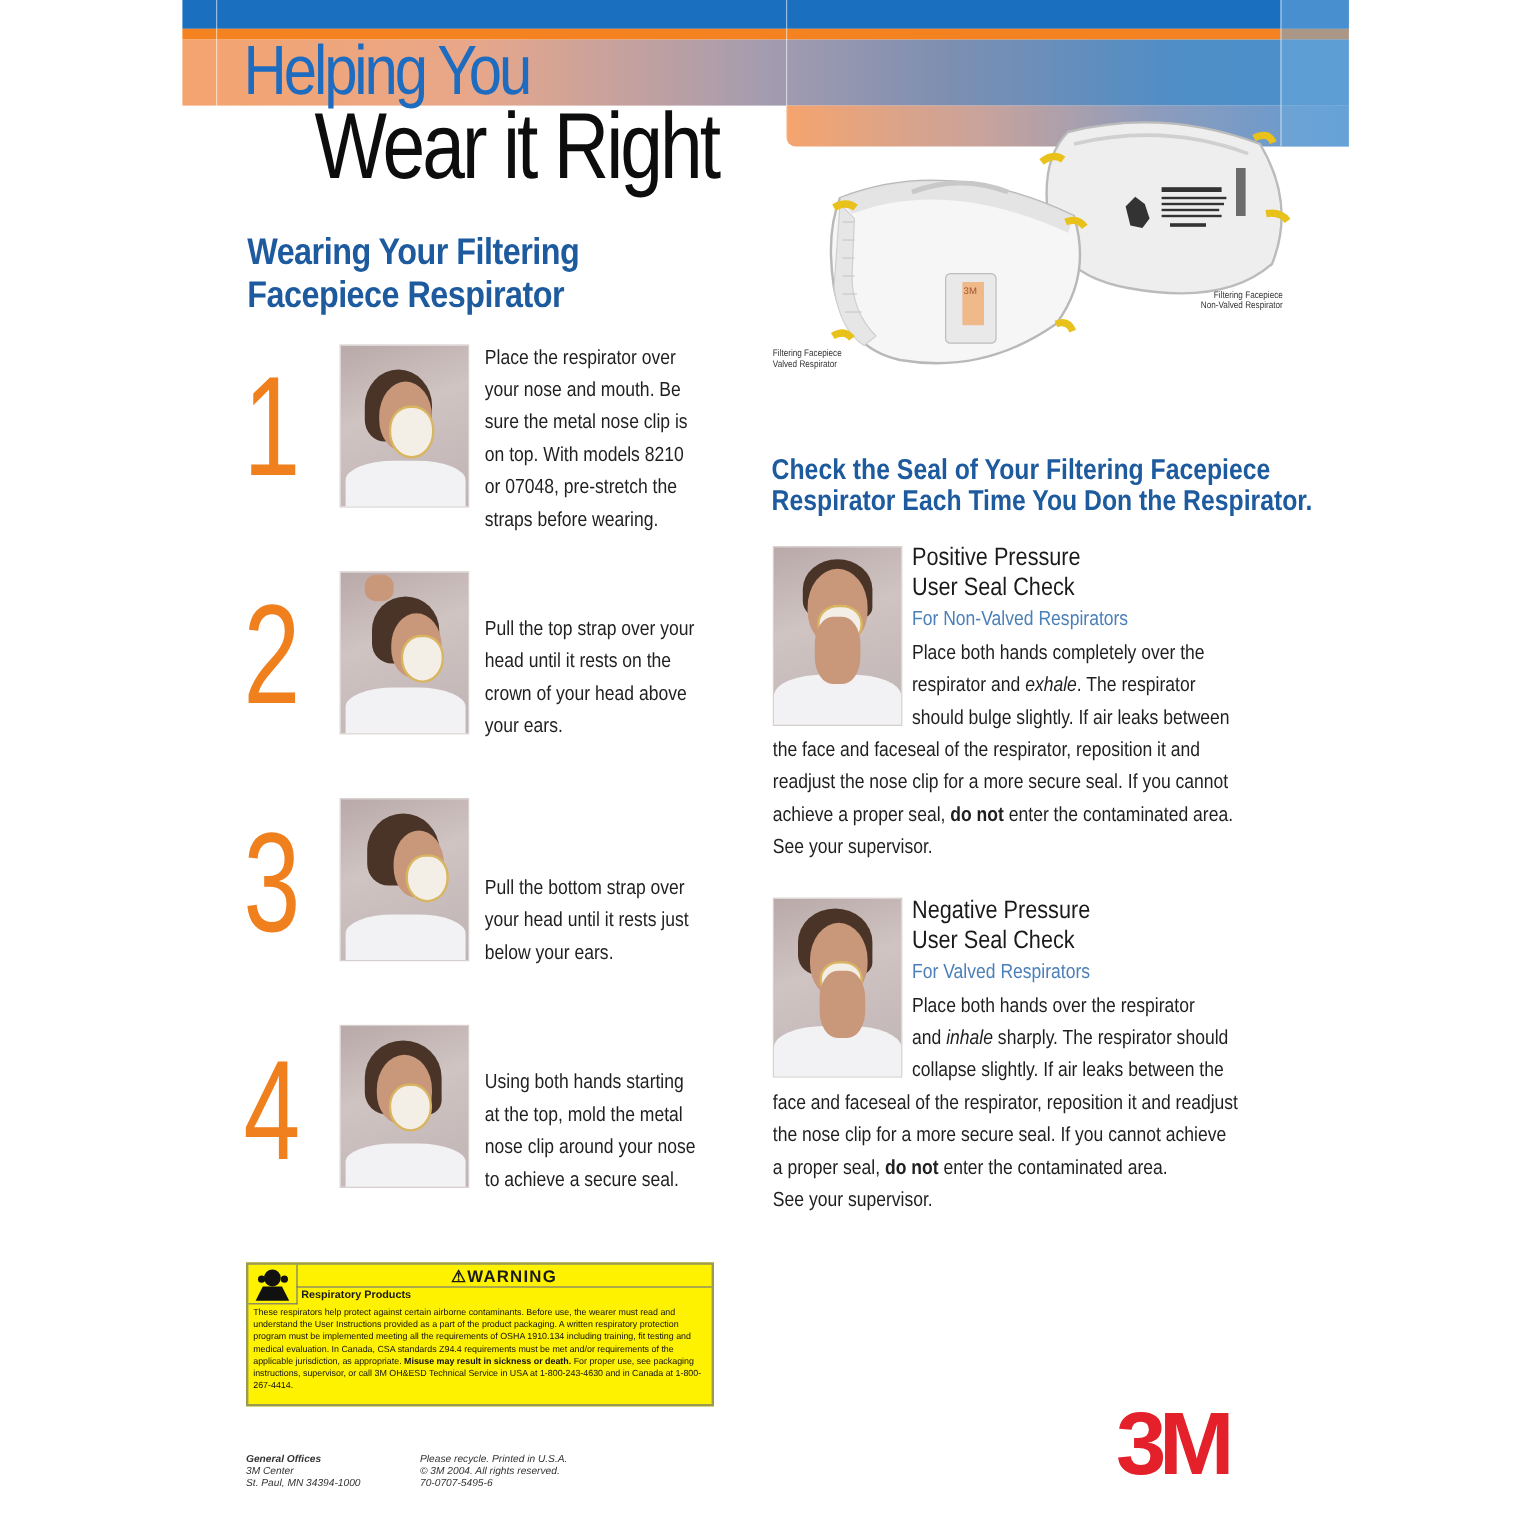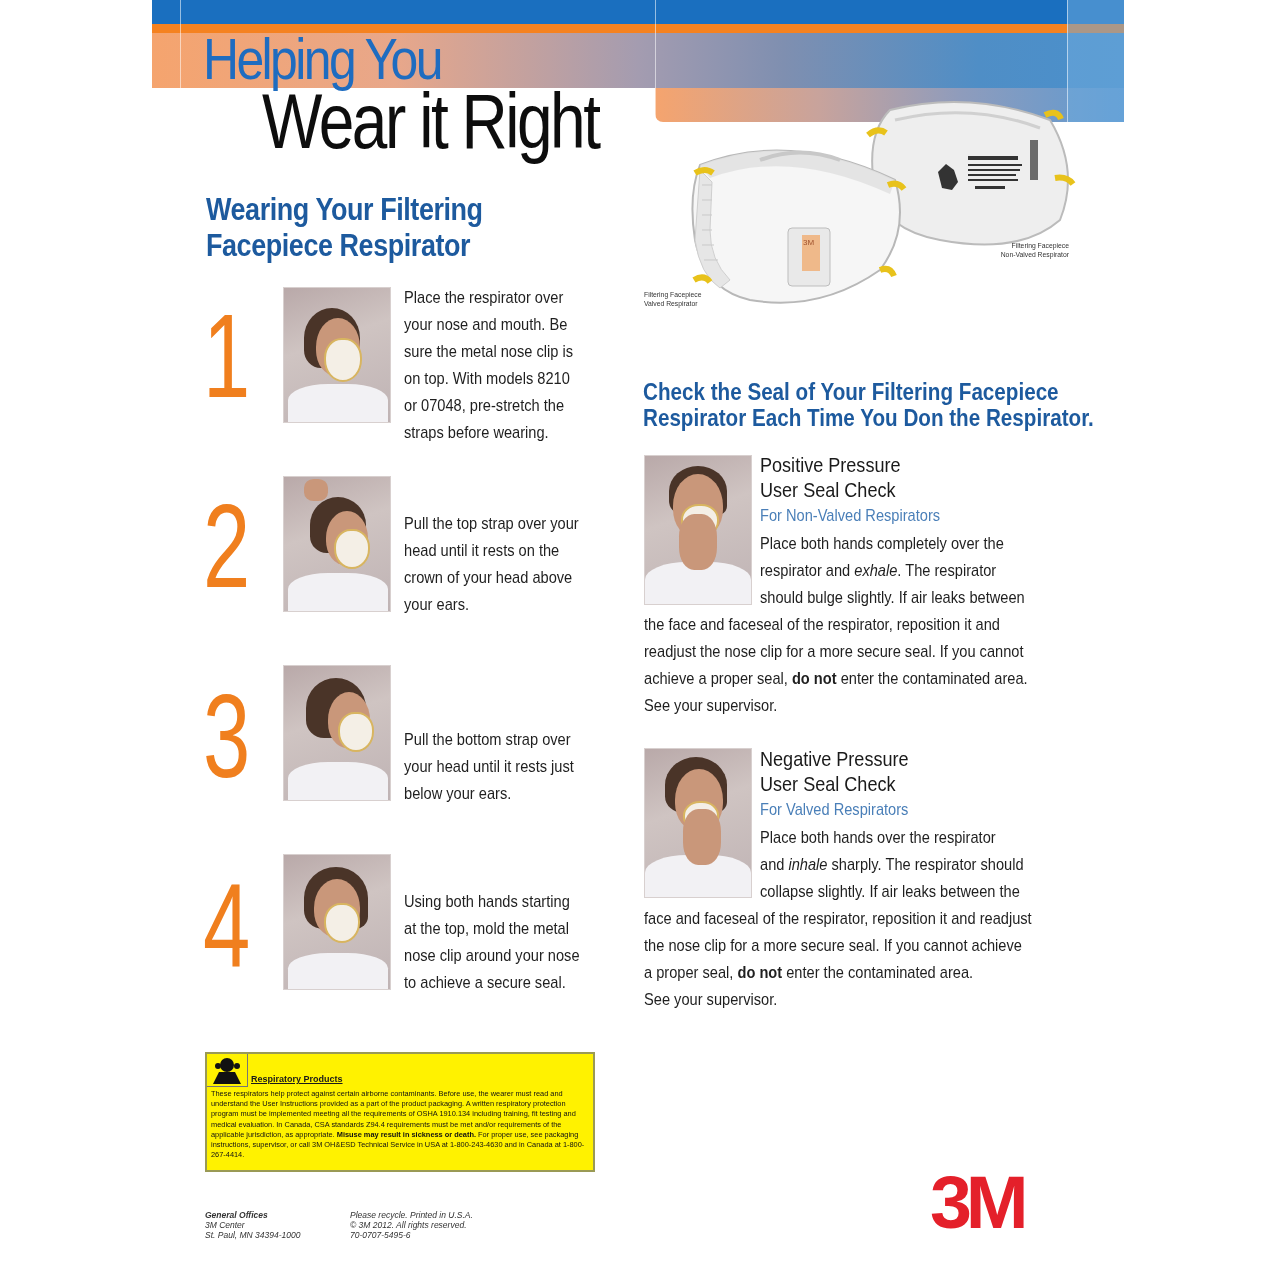--- a/index.html
+++ b/index.html
@@ -37,21 +37,21 @@
   
   .h-check { left:643px; top:379px; font-size:24px; font-weight:bold; color:#1d5a9e; line-height:26px; transform:scaleX(0.86); transform-origin:left top; white-space:nowrap; }
   .check-title { font-size:21px; line-height:25px; color:#1a1a1a; transform:scaleX(0.86); transform-origin:left top; white-space:nowrap; }
   .check-sub { font-size:17px; color:#4a7fb8; transform:scaleX(0.86); transform-origin:left top; white-space:nowrap; }
   .check-line { font-size:17px; line-height:27px; color:#1f1f1f; transform:scaleX(0.86); transform-origin:left top; white-space:nowrap; }
 
   
   .warning { left:205px; top:1052px; width:390px; height:120px; background:#fff200; border:2px solid #9a9a55; box-sizing:border-box; }
   .warn-icon-box { position:absolute; left:0; top:0; width:40px; height:32px; border-right:1px solid #777; border-bottom:1px solid #777; }
   .warn-head { position:absolute; left:40px; top:0; right:0; height:18px; border-bottom:1px solid #777; text-align:center; font-weight:bold; font-size:14px; letter-spacing:1px; line-height:18px; }
-  .warn-sub { position:absolute; left:44px; top:19px; font-size:9px; font-weight:bold; line-height:12px;text-decoration:underline; }
+  .warn-sub { position:absolute; left:44px; top:19px; font-size:9px; font-weight:bold; line-height:12px; }
   .warn-body { position:absolute; left:4px; top:35px; right:4px; font-size:7.4px; line-height:10.2px; color:#111; }
 
   
   .foot { font-size:8.5px; line-height:10px; color:#333;font-style:italic; }
   .logo3m { left:930px; top:1166px; font-size:74px; font-weight:bold; color:#e4202a; letter-spacing:-6px; transform:scaleX(1.02); transform-origin:left top; line-height:1; font-family:"Liberation Sans", sans-serif; }
 </style>
 </head>
 <body>
 
 <div class="abs band-top"></div>
@@ -229,27 +229,28 @@
 
 <div class="abs warning">
   <div class="warn-icon-box">
     <svg width="40" height="32" viewBox="0 0 40 32">
       <circle cx="20" cy="11" r="7" fill="#111"></circle>
       <path d="M6 30 L12 18 L28 18 L34 30 Z" fill="#111"></path>
       <circle cx="11" cy="12" r="3" fill="#111"></circle>
       <circle cx="30" cy="12" r="3" fill="#111"></circle>
     </svg>
   </div>
+  <div class="warn-head"><span>⚠</span><span>WARNING</span></div>
   <div class="warn-sub">Respiratory Products</div>
   <div class="warn-body"><span>These respirators help protect against certain airborne contaminants. Before use, the wearer must read and understand the User Instructions provided as a part of the product packaging. A written respiratory protection program must be implemented meeting all the requirements of OSHA 1910.134 including training, fit testing and medical evaluation. In Canada, CSA standards Z94.4 requirements must be met and/or requirements of the applicable jurisdiction, as appropriate.</span><b> Misuse may result in sickness or death.</b><span> For proper use, see packaging instructions, supervisor, or call 3M OH&amp;ESD Technical Service in USA at 1-800-243-4630 and in Canada at 1-800-267-4414.</span></div>
 </div>
 
 <div class="abs foot" style="left:205px;top:1210px">
   <div style="font-weight:bold">General Offices</div>
   <div>3M Center</div>
   <div>St. Paul, MN 34394-1000</div>
 </div>
 <div class="abs foot" style="left:350px;top:1210px">
   <div>Please recycle. Printed in U.S.A.</div>
-  <div>© 3M 2012. All rights reserved.</div>
+  <div>© 3M 2004. All rights reserved.</div>
   <div>70-0707-5495-6</div>
 </div>
 <div class="abs logo3m">3M</div>
 
 </body></html>

